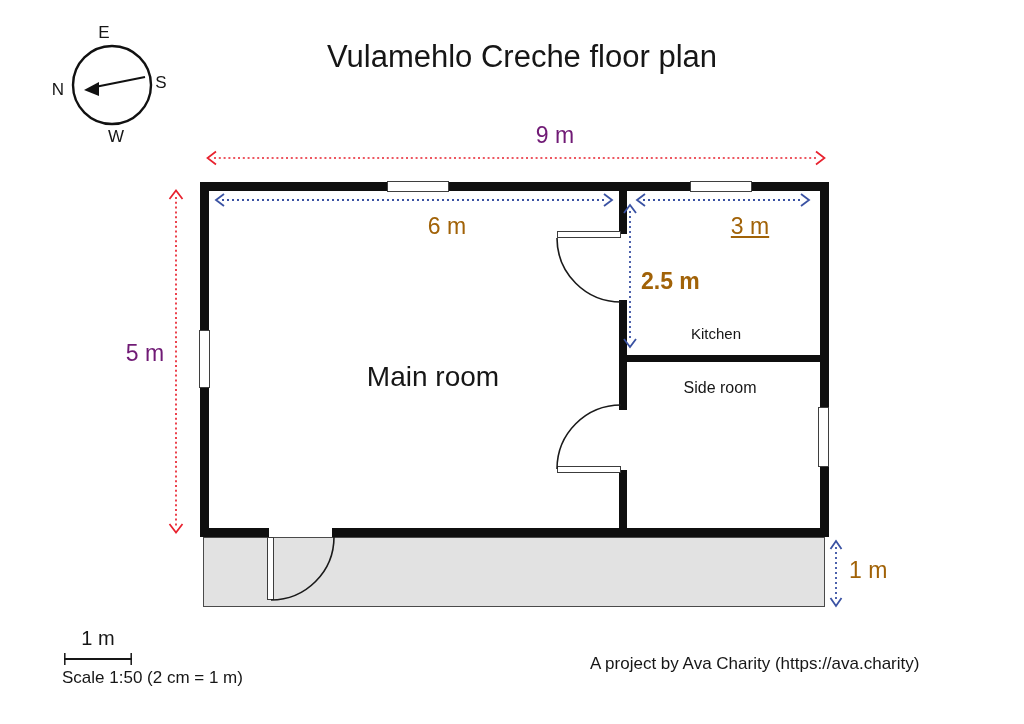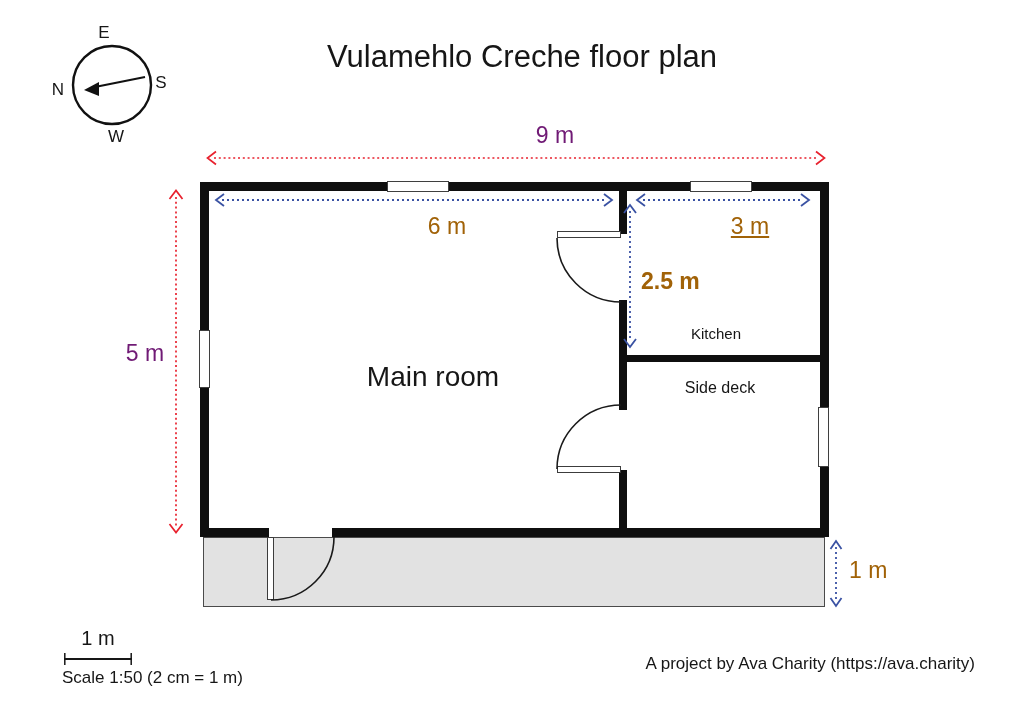--- a/index.html
+++ b/index.html
@@ -2,21 +2,21 @@
 <html><head>
 <meta charset="utf-8">
 <style>
   html,body{margin:0;padding:0;background:#ffffff;}
   #canvas{
     position:relative;width:1024px;height:724px;background:#ffffff;
     font-family:"Liberation Sans",sans-serif;color:#161616;overflow:hidden;
   }
   .lbl{position:absolute;white-space:nowrap;line-height:1.1;}
   .center{text-align:center;}
-  .right{text-align:right;}
+  .right{text-align:left;}
   .wall{position:absolute;background:#0f0f0f;}
   .window{position:absolute;background:#ffffff;border:1.5px solid #3f3f3f;box-sizing:border-box;}
   .door-leaf{position:absolute;background:#ffffff;border:1.3px solid #3c3c3c;box-sizing:border-box;}
   .deck{position:absolute;background:#e2e2e2;border:1.5px solid #4a4a4a;box-sizing:border-box;}
   .red{color:#701a75;}
   .blue{color:#a16207;}
   .title{font-size:31px;}
   .dim{font-size:23px;}
   .room-lg{font-size:28px;}
   .room-sm{font-size:15px;}
@@ -117,20 +117,20 @@
 
   <div class="lbl dim red center" style="left:505px;top:123px;width:100px;">9 m</div>
   <div class="lbl dim red center" style="left:115px;top:341px;width:60px;">5 m</div>
   <div class="lbl dim blue center" style="left:397px;top:214px;width:100px;">6 m</div>
   <div class="lbl dim blue center" style="left:700px;top:214px;width:100px;text-decoration:underline;">3 m</div>
   <div class="lbl dim blue" style="left:641px;top:269px;font-weight:bold;">2.5 m</div>
   <div class="lbl dim blue" style="left:849px;top:558px;">1 m</div>
 
   <div class="lbl room-lg center" style="left:333px;top:362px;width:200px;">Main room</div>
   <div class="lbl room-sm center" style="left:666px;top:326px;width:100px;">Kitchen</div>
-  <div class="lbl room-md center" style="left:669px;top:379px;width:102px;">Side deck</div>
+  <div class="lbl room-md center" style="left:669px;top:379px;width:102px;">Side room</div>
 
   <div class="lbl scale-label center" style="left:60px;top:627px;width:76px;">1 m</div>
   <div class="lbl small-text" style="left:62px;top:669px;">Scale 1:50 (2 cm = 1 m)</div>
 
   <div class="lbl small-text right" style="left:590px;top:655px;width:385px;">A project by Ava Charity (https://ava.charity)</div>
 
 </div>
 
 </body></html>

